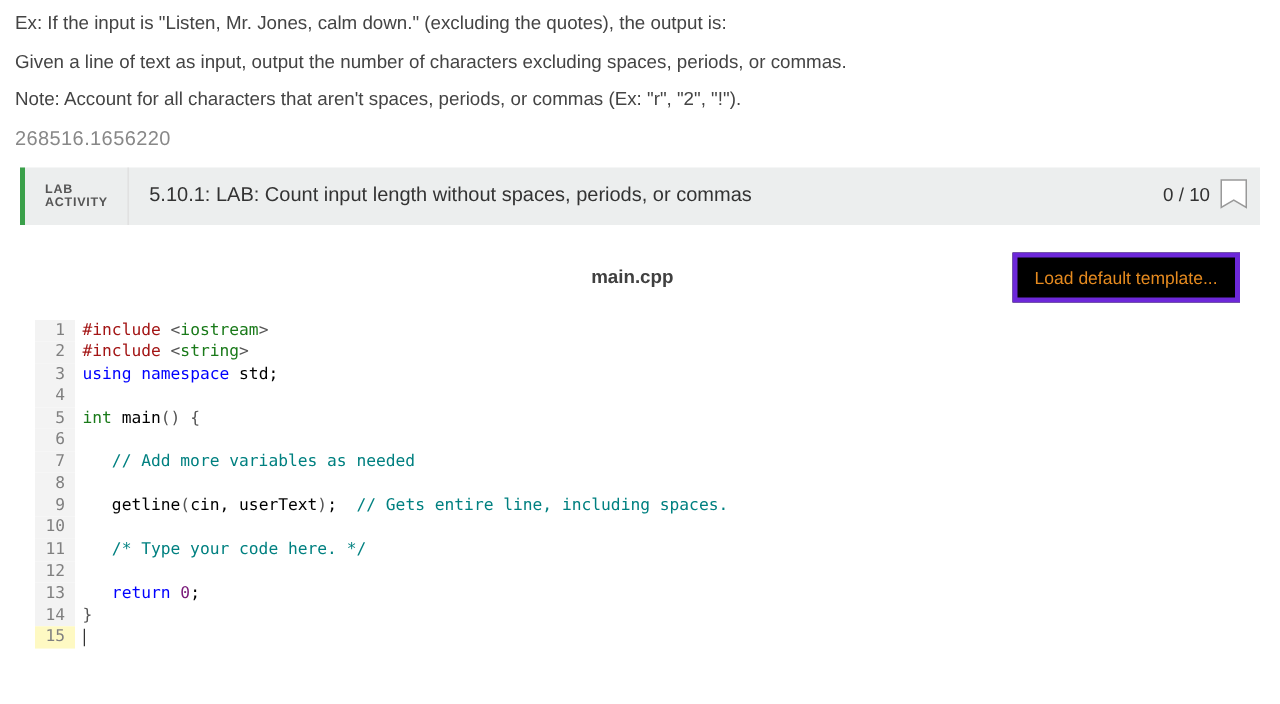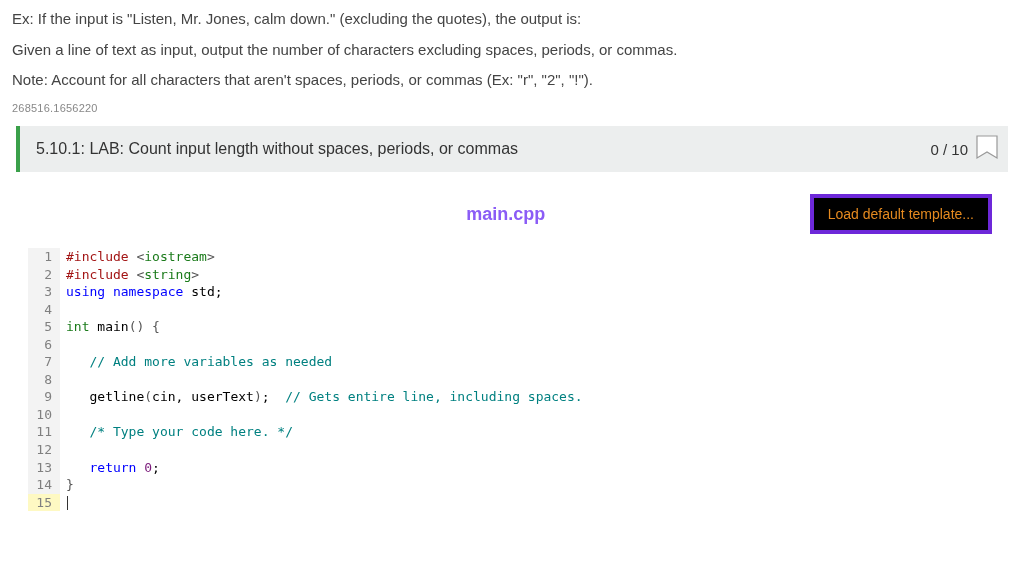--- a/index.html
+++ b/index.html
@@ -15,21 +15,21 @@
   .problem-text p { margin-bottom: 8px; }
   .output-box {
     border: 1px solid #ccc;
     background: #fafafa;
     padding: 8px 10px;
     font-family: Menlo, Monaco, Consolas, monospace;
     font-size: 13px;
     color: #333;
     margin-bottom: 10px;
   }
-  .serial { font-size: 11px; color: #888; margin: 4px 0 10px 0; letter-spacing: .02em; }
+  .serial { font-size: 16px; color: #888; margin: 4px 0 10px 0; letter-spacing: .02em; }
   .lab-header {
     display: flex;
     align-items: stretch;
     background: #eceeee;
     border-left: 4px solid #3aa04a;
     margin: 0 4px;
   }
   .lab-tag {
     display: flex;
     flex-direction: column;
@@ -68,23 +68,23 @@
   }
   .editor-top {
     display: flex;
     align-items: center;
     justify-content: space-between;
     padding: 8px 4px 14px 4px;
   }
   .filename {
     flex: 1;
     text-align: center;
-    font-size: 18px;
+    font-size: 15px;
     font-weight: 600;
-    color: #8b5cf6;
+    color: #404040;
   }
   .load-btn {
     border: 4px solid #6d28d9;
     color: #e58a1f;
     background: #000000;
     padding: 8px 14px;
     font-size: 14px;
     cursor: pointer;
     font-family: inherit;
   }
@@ -118,20 +118,24 @@
 <body>
 
 <div class="problem-text">
   <p>Ex: If the input is "Listen, Mr. Jones, calm down." (excluding the quotes), the output is:</p>
   <p>Given a line of text as input, output the number of characters excluding spaces, periods, or commas.</p>
   <p>Note: Account for all characters that aren't spaces, periods, or commas (Ex: "r", "2", "!").</p>
   <div class="serial">268516.1656220</div>
 </div>
 
 <div class="lab-header">
+  <div class="lab-tag">
+    <span>LAB</span>
+    <span>ACTIVITY</span>
+  </div>
   <div class="lab-title">5.10.1: LAB: Count input length without spaces, periods, or commas</div>
   <div class="lab-score">
     <span>0 / 10</span>
     <span class="bookmark">
       <svg viewBox="0 0 22 28">
         <path d="M1 1 H21 V23 L11 17 L1 23 Z" fill="#fff" stroke="#999" stroke-width="1.2"></path>
       </svg>
     </span>
   </div>
 </div>

